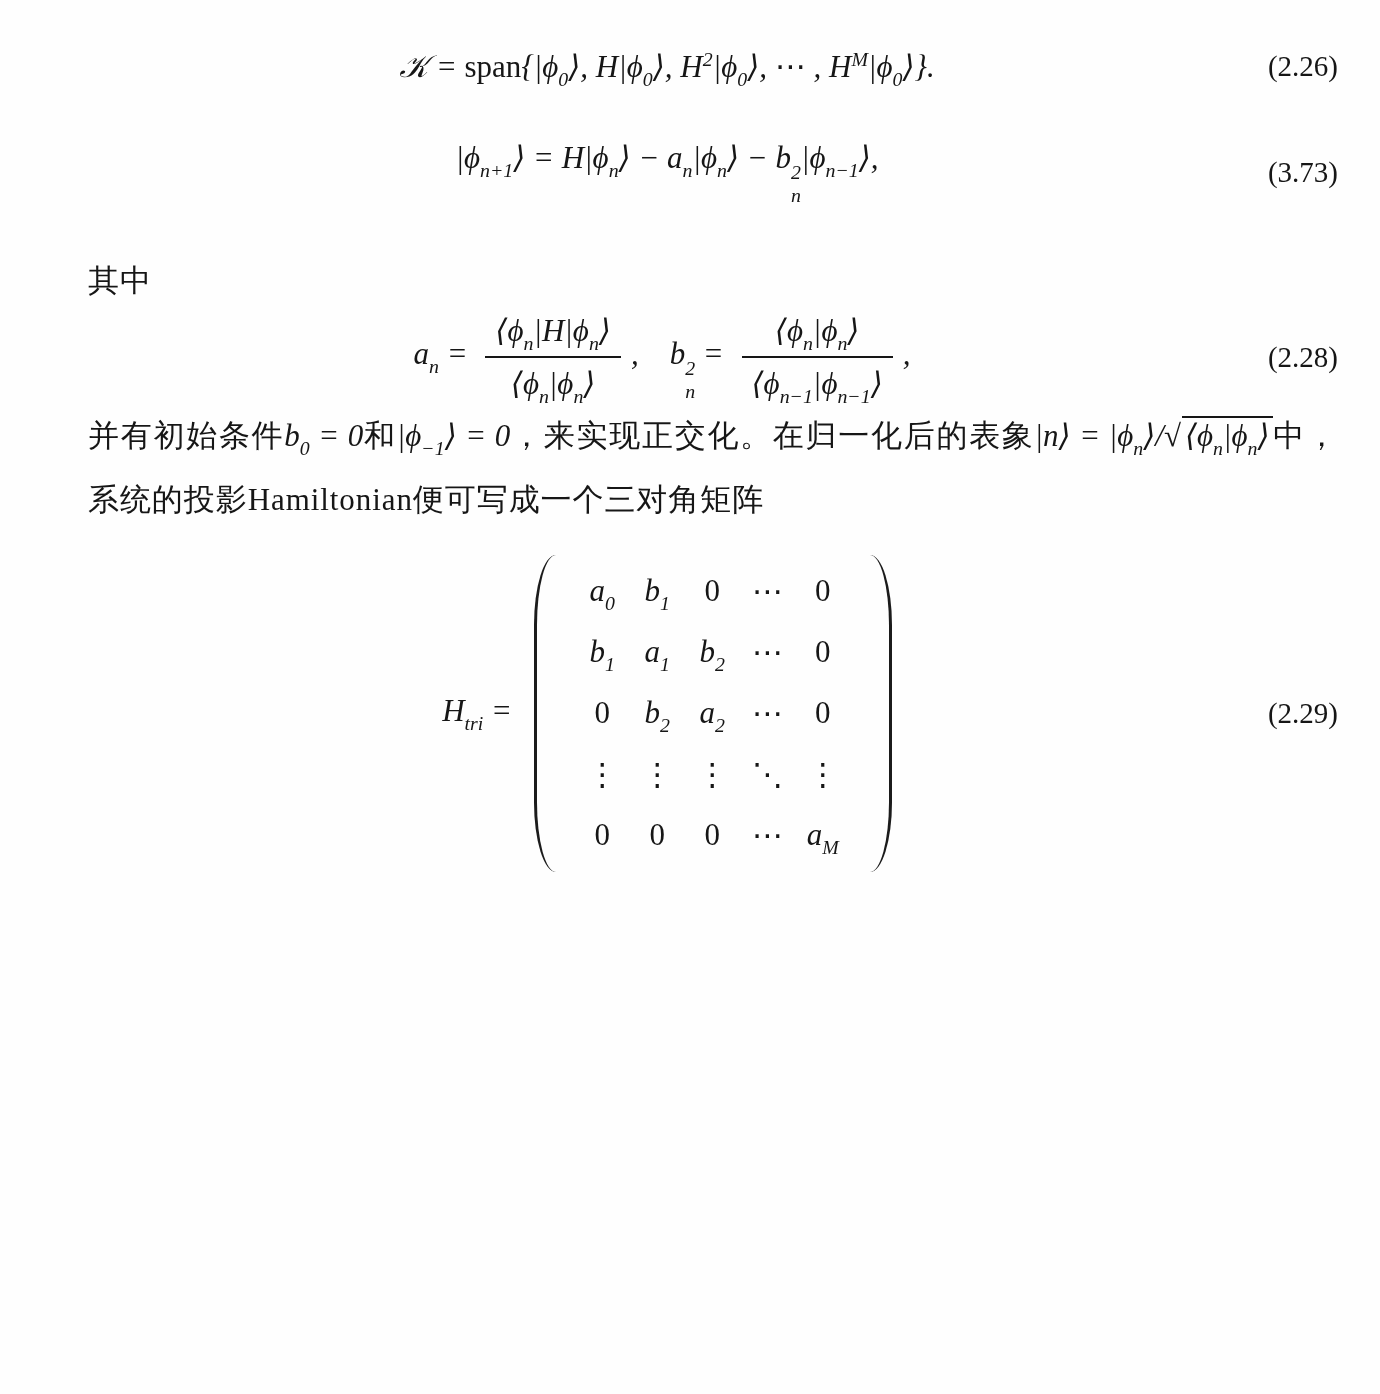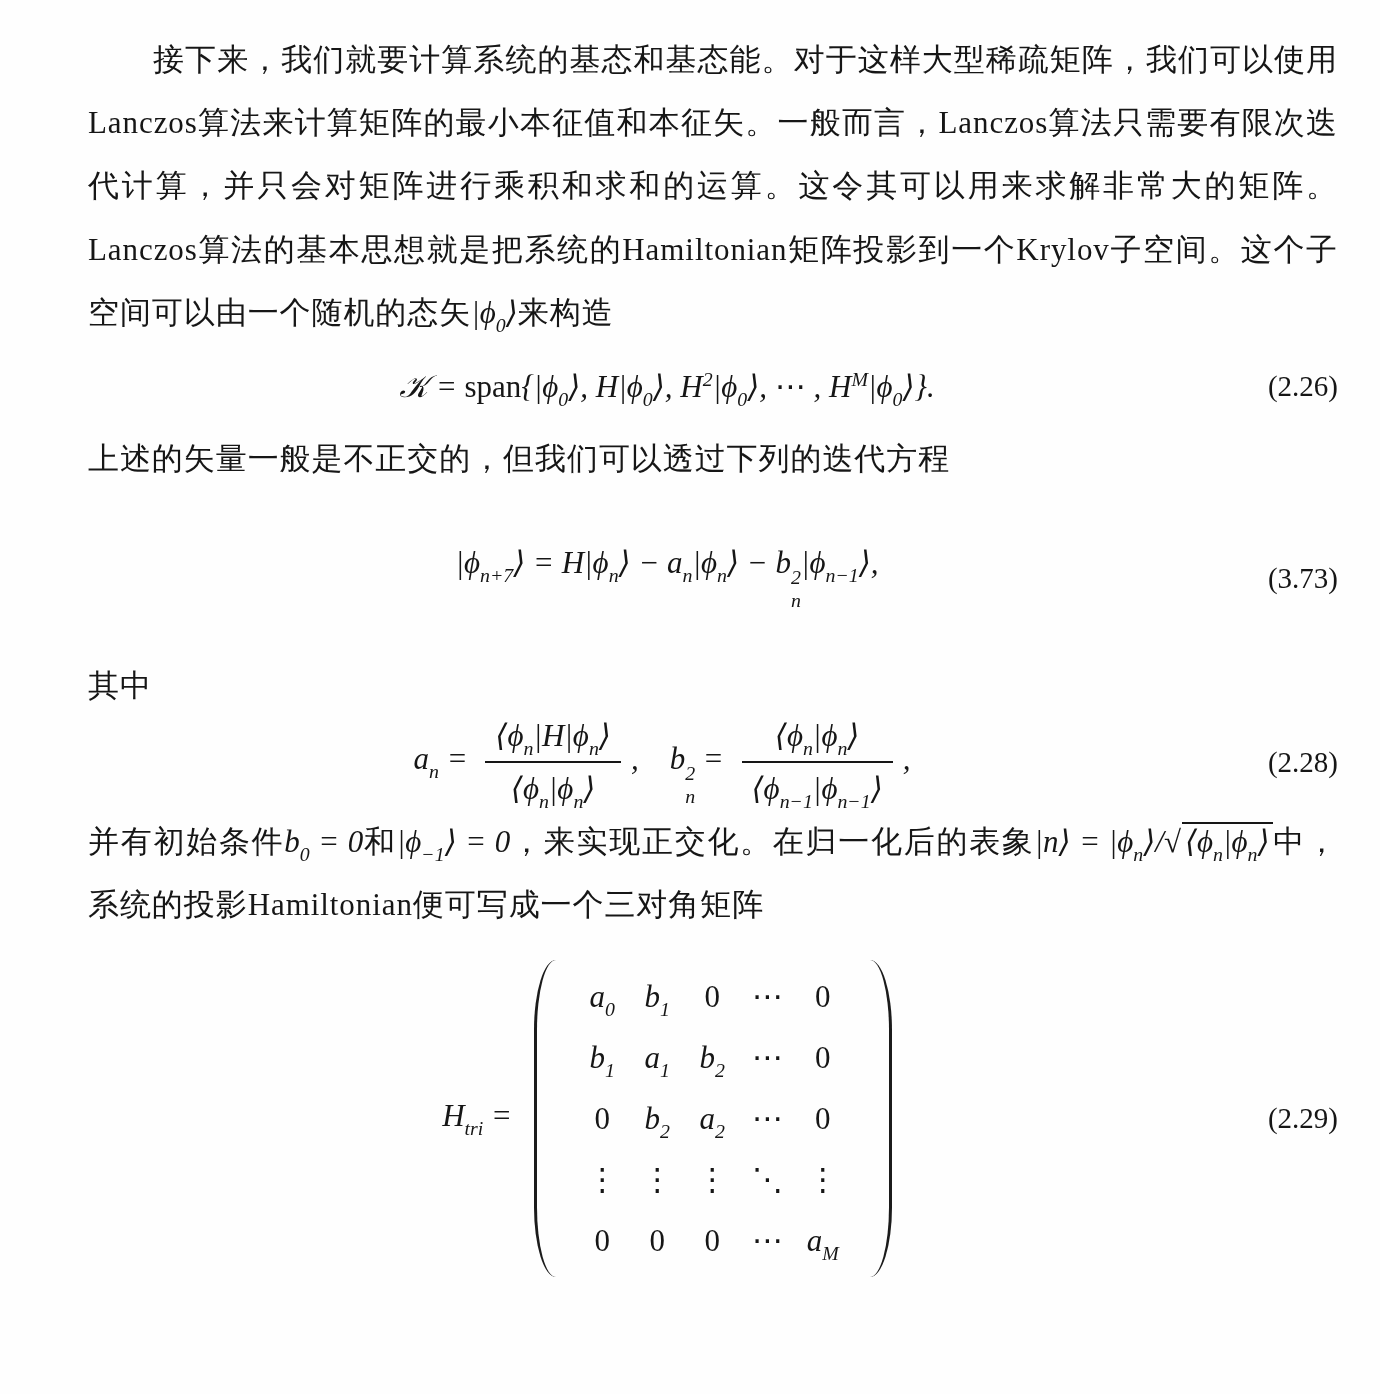--- a/index.html
+++ b/index.html
@@ -40,31 +40,29 @@
   #p3{margin-top:42px;}
   #eq228{margin:0;gap:10px;}
   #p4{margin-top:2px;}
   #eq229{margin-top:24px;}
 </style>
 </head>
 <body>
 
 <main>
 
-  <p id="p1" class="par indent"><span class="txt">接下来，我们就要计算系统的基态和基态能。对于这样大型稀疏矩阵，我们可以使用Lanczos算法来计算矩阵的最小本征值和本征矢。一般而言，Lanczos算法只需要有限次迭代计算，并只会对矩阵进行乘积和求和的运算。这令其可以用来求解非常大的矩阵。Lanczos算法的基本思想就是把系统的Hamiltonian矩阵投影到一个Krylov子空间。这个子空间可以由一个随机的态矢</span><span class="mi">|ϕ</span><sub class="mi">0</sub><span class="mi">⟩</span><span class="txt">来构造</span></p>
 
   <div id="eq226" class="equation">
     <span class="eq-body"><span class="mi">𝒦 = </span><span class="rm">span</span><span class="mi">{|ϕ</span><sub class="mi">0</sub><span class="mi">⟩, H|ϕ</span><sub class="mi">0</sub><span class="mi">⟩, H</span><sup class="mi">2</sup><span class="mi">|ϕ</span><sub class="mi">0</sub><span class="mi">⟩, ⋯ , H</span><sup class="mi">M</sup><span class="mi">|ϕ</span><sub class="mi">0</sub><span class="mi">⟩}.</span></span>
     <span class="eq-num">(2.26)</span>
   </div>
 
-  <p id="p2" class="par"><span class="txt">上述的矢量一般是不正交的，但我们可以透过下列的迭代方程</span></p>
 
   <div id="eq227" class="equation">
-    <span class="eq-body"><span class="mi">|ϕ</span><sub class="mi">n+7</sub><span class="mi">⟩ = H|ϕ</span><sub class="mi">n</sub><span class="mi">⟩ − a</span><sub class="mi">n</sub><span class="mi">|ϕ</span><sub class="mi">n</sub><span class="mi">⟩ − b</span><span class="supsub">
+    <span class="eq-body"><span class="mi">|ϕ</span><sub class="mi">n+1</sub><span class="mi">⟩ = H|ϕ</span><sub class="mi">n</sub><span class="mi">⟩ − a</span><sub class="mi">n</sub><span class="mi">|ϕ</span><sub class="mi">n</sub><span class="mi">⟩ − b</span><span class="supsub">
           <span class="ss-sup">2</span>
           <span class="ss-sub">n</span>
         </span><span class="mi">|ϕ</span><sub class="mi">n−1</sub><span class="mi">⟩,</span></span>
     <span class="eq-num">(3.73)</span>
   </div>
 
   <p id="p3" class="par"><span class="txt">其中</span></p>
 
   <div id="eq228" class="equation">
     <span class="eq-body"><span class="mi">a</span><sub class="mi">n</sub><span class="mi"> = </span><span class="frac">

